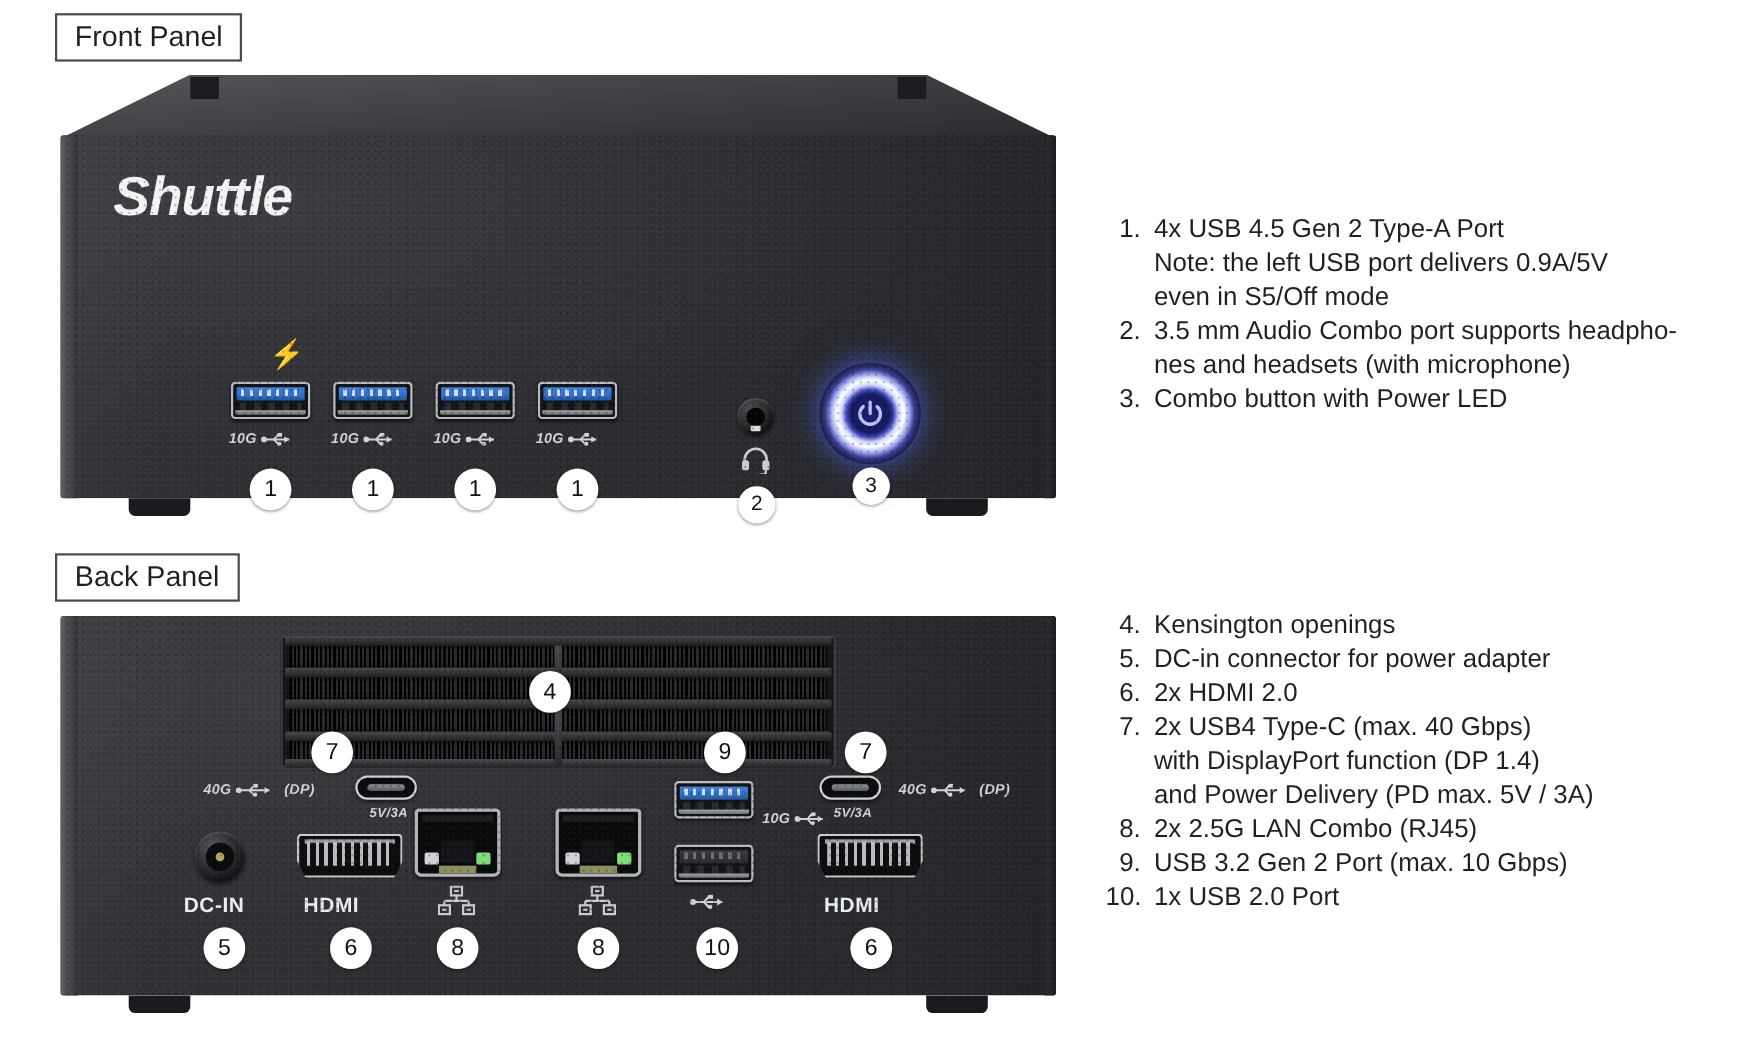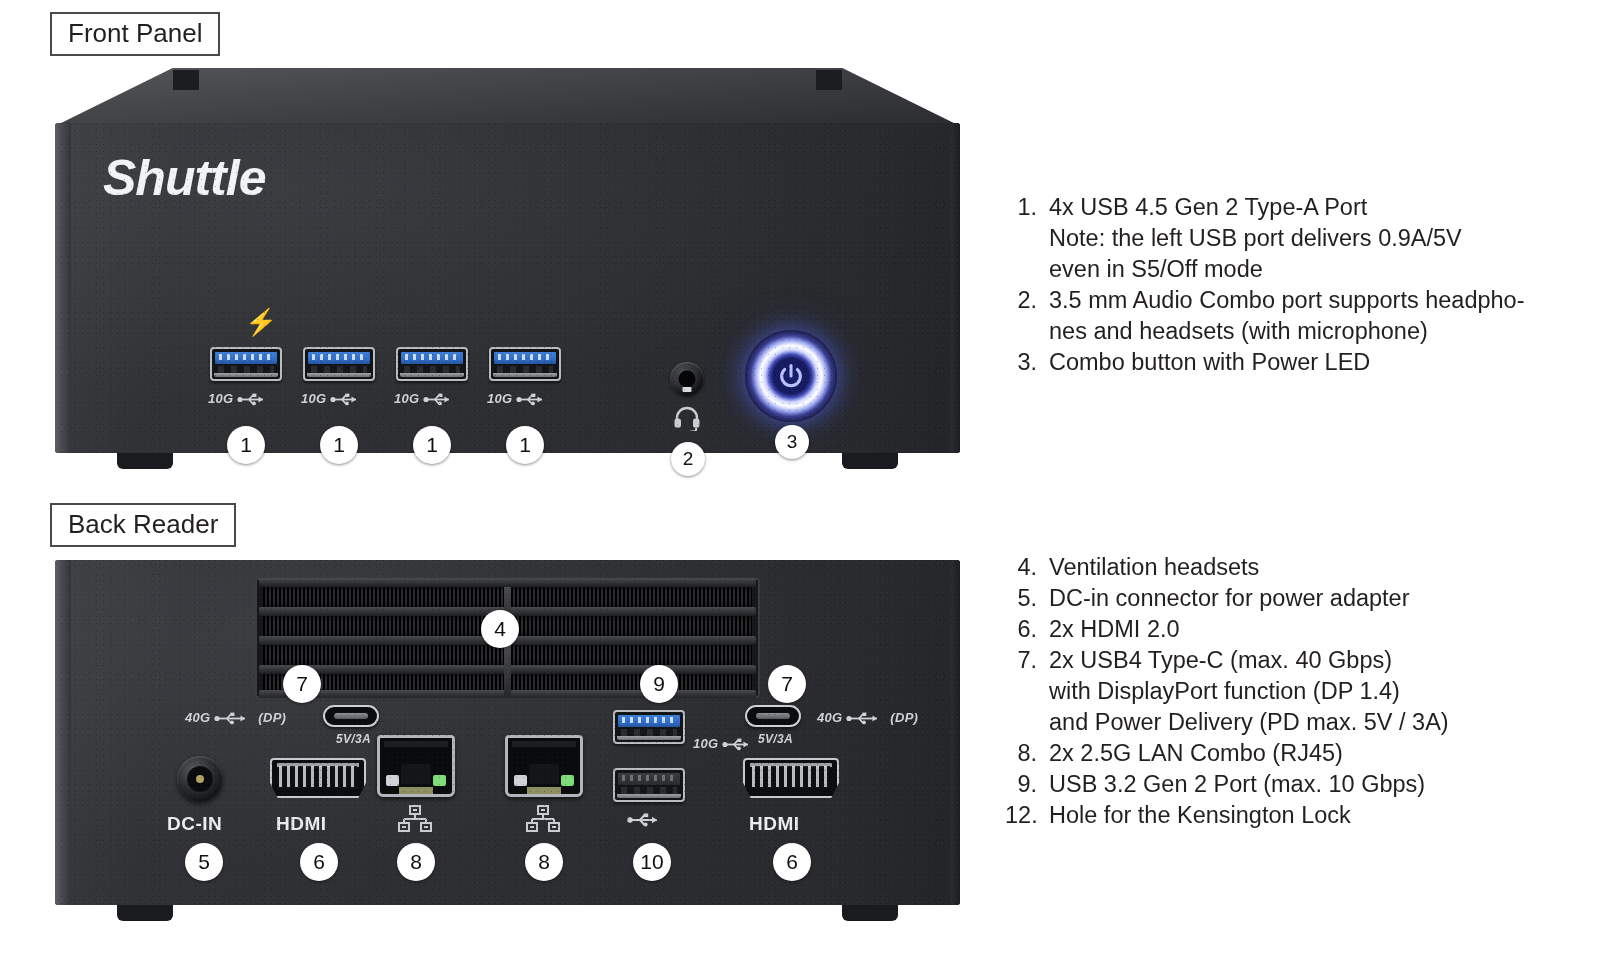--- a/index.html
+++ b/index.html
@@ -478,21 +478,21 @@
     <div class="spec-num">2.</div>
     <div class="spec-text">3.5 mm Audio Combo port supports headpho-
 nes and headsets (with microphone)</div>
   </div>
   <div class="spec-row">
     <div class="spec-num">3.</div>
     <div class="spec-text">Combo button with Power LED</div>
   </div>
 </div>
 
-<div class="panel-label" id="back-panel-label">Back Reader</div>
+<div class="panel-label" id="back-panel-label">Back Panel</div>
 
 <div class="chassis" id="back-chassis" style="left:55px; top:560px; width:905px; height:360px;">
 
   <div class="face" style="top:0; height:345px;">
     <div class="bevel-l"></div>
     <div class="bevel-r"></div>
 
     <div class="vent-frame" style="left:200px; top:18px; width:505px; height:120px;">
       <div class="vent-rib" style="top:0px;"></div>
       <div class="vent-slot" style="top:9px;"></div>
@@ -629,21 +629,21 @@
     <div class="callout" style="left:718px; top:283px;">6</div>
   </div>
 
   <div class="foot" style="left:62px; top:345px;"></div>
   <div class="foot" style="right:62px; top:345px;"></div>
 </div>
 
 <div class="spec-list" id="back-spec-list" style="left:1005px; top:552px; width:580px;">
   <div class="spec-row">
     <div class="spec-num">4.</div>
-    <div class="spec-text">Ventilation headsets</div>
+    <div class="spec-text">Kensington openings</div>
   </div>
   <div class="spec-row">
     <div class="spec-num">5.</div>
     <div class="spec-text">DC-in connector for power adapter</div>
   </div>
   <div class="spec-row">
     <div class="spec-num">6.</div>
     <div class="spec-text">2x HDMI 2.0</div>
   </div>
   <div class="spec-row">
@@ -654,16 +654,16 @@
   </div>
   <div class="spec-row">
     <div class="spec-num">8.</div>
     <div class="spec-text">2x 2.5G LAN Combo (RJ45)</div>
   </div>
   <div class="spec-row">
     <div class="spec-num">9.</div>
     <div class="spec-text">USB 3.2 Gen 2 Port (max. 10 Gbps)</div>
   </div>
   <div class="spec-row">
-    <div class="spec-num">12.</div>
-    <div class="spec-text">Hole for the Kensington Lock</div>
+    <div class="spec-num">10.</div>
+    <div class="spec-text">1x USB 2.0 Port</div>
   </div>
 </div>
 
 </body></html>

